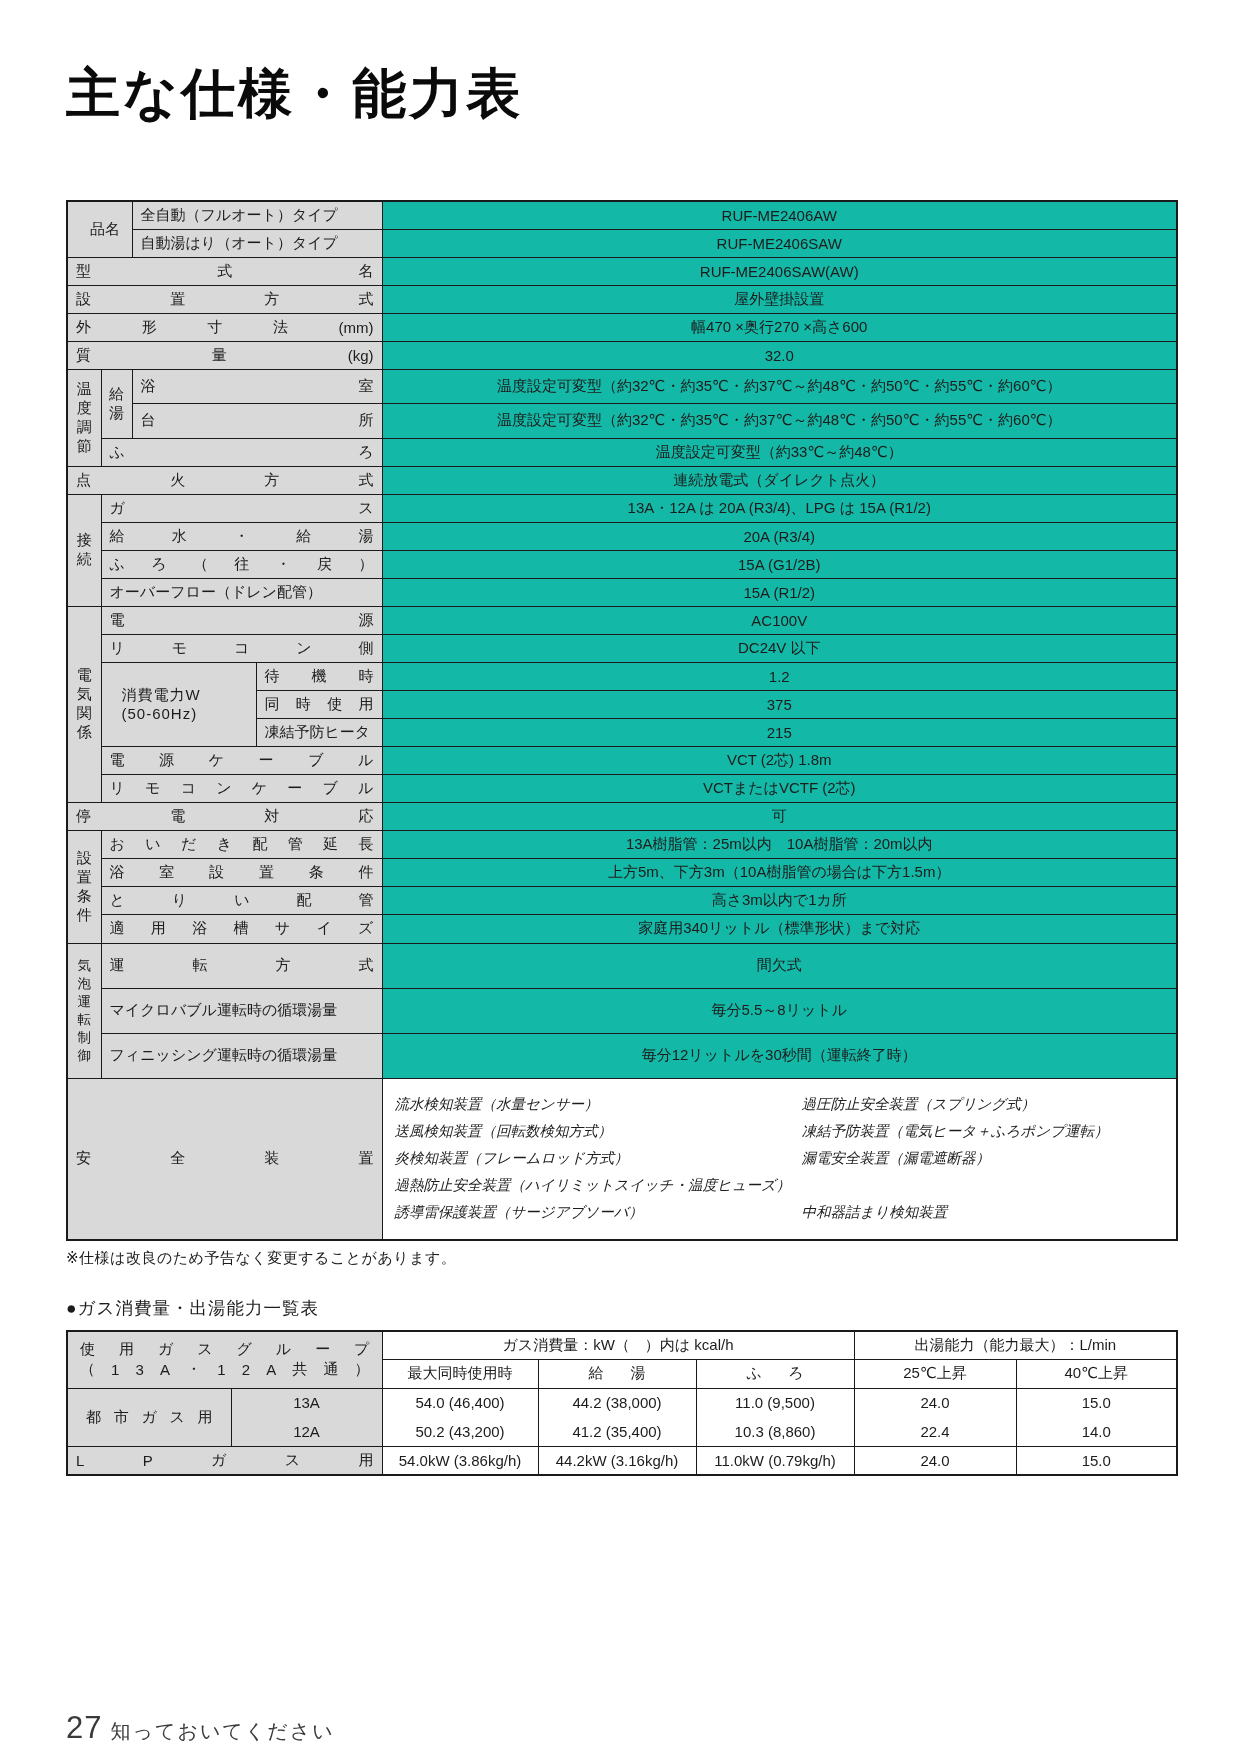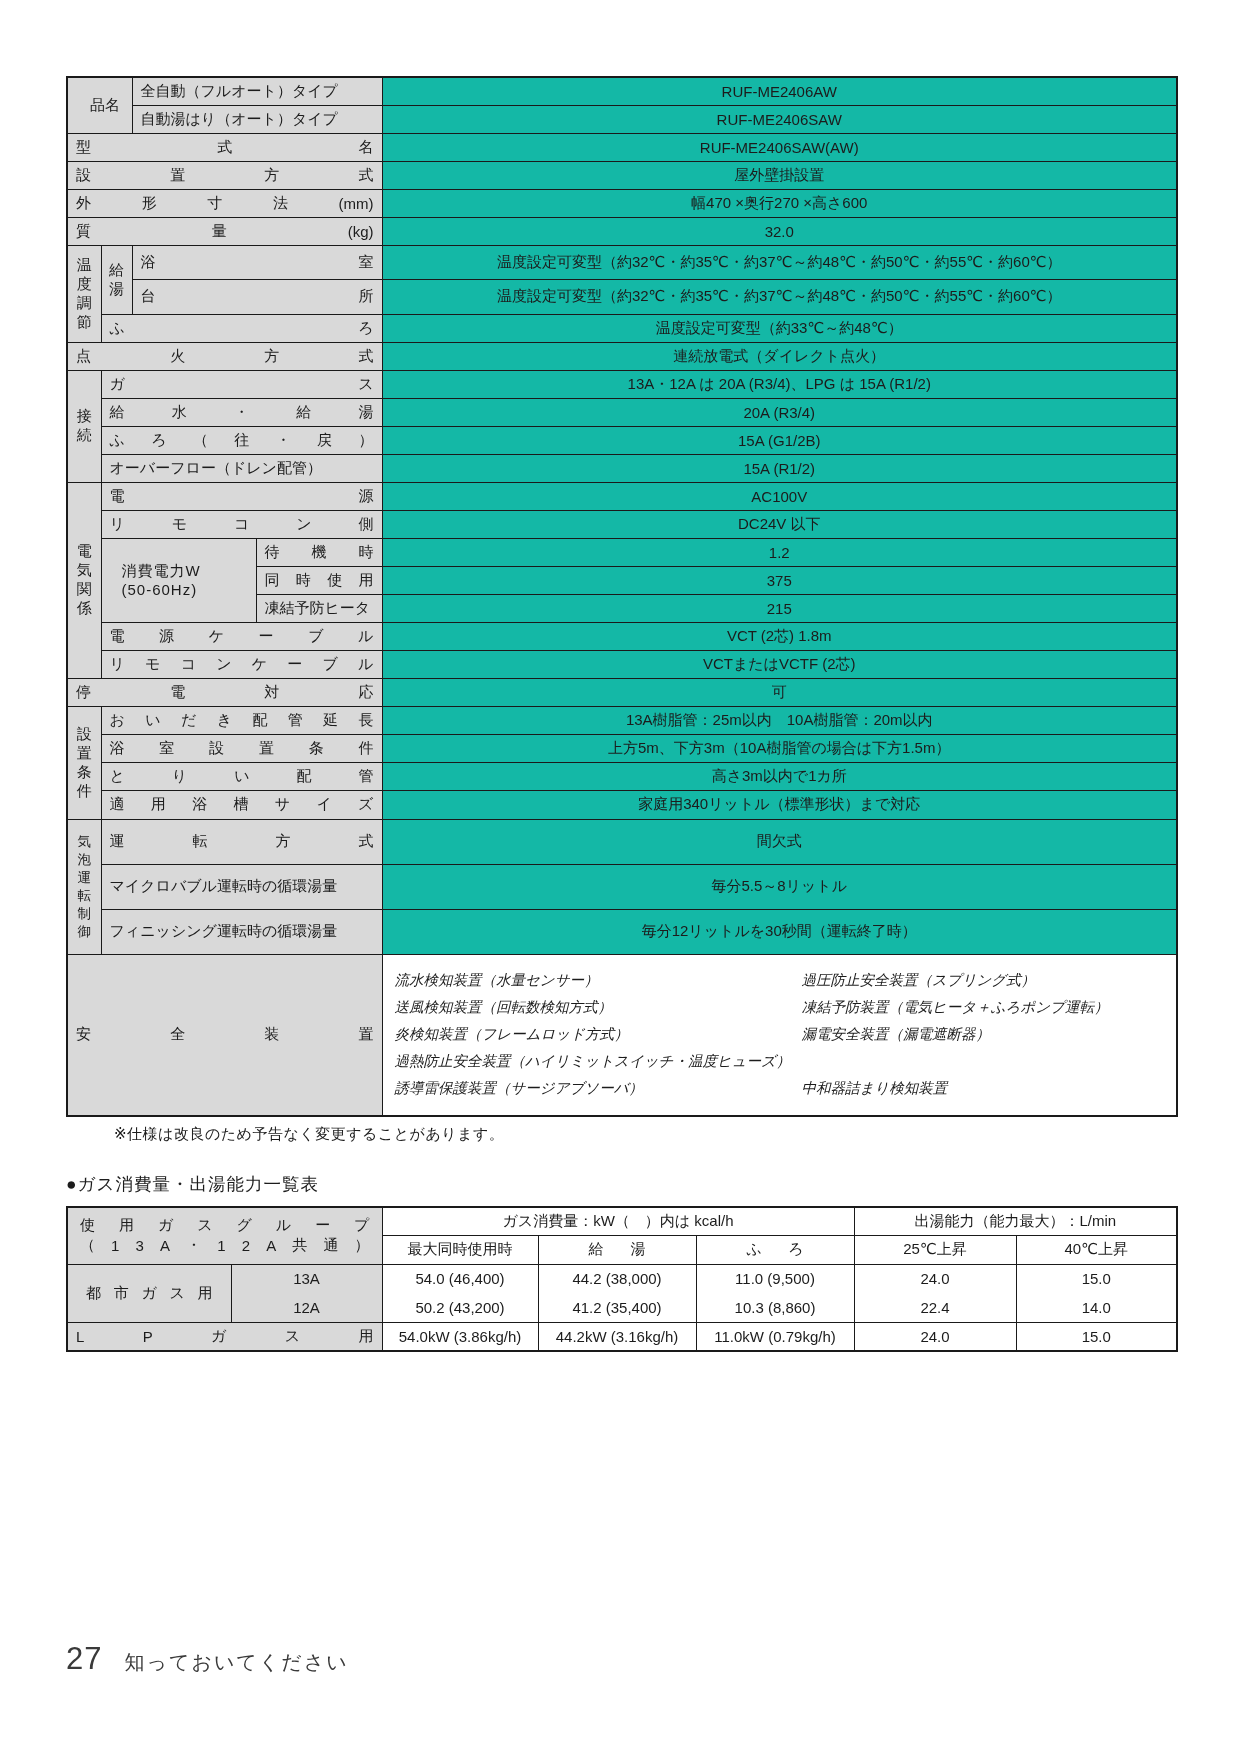--- a/index.html
+++ b/index.html
@@ -27,40 +27,41 @@
   td.vlab[rowspan] { height:auto; }
 
   .pad14 { padding-left:14px; padding-right:14px; }
   .two-line { line-height:19px; letter-spacing:1px;padding-left:20px; }
 
   .spec { margin-top:76px; }
   td.safety-cell { padding:10px 12px; }
   .safety-grid { display:grid; grid-template-columns:407px 1fr; grid-auto-rows:27px; align-items:center; }
   .safety-grid div { white-space:nowrap; font-size:14.5px;font-style:italic; }
 
-  .note { font-size:15px; margin-top:8px; letter-spacing:0.5px;margin-left:48px; }
+  .note { font-size:15px; margin-top:8px; letter-spacing:0.5px; }
   .gas-heading { font-size:17.5px; margin-top:28px; letter-spacing:1px; }
   .gas { margin-top:10px; }
   .gas td { text-align:center; }
   .gas td.lab { text-align:left; }
   tr.no-bottom td { border-bottom:none; }
   tr.no-top td { border-top:none;margin-left:20px; }
   .gas tr { height:29px; }
   .gas .hdr-left { padding:4px 12px; }
   .gas .hdr-left > div { height:20px; }
 
-  .footer { position:absolute; left:66px; top:1641px; display:flex; align-items:baseline; gap:22px; color:#3a3a3a; }
+  .footer { position:absolute; left:66px; top:1710px; display:flex; align-items:baseline; gap:8px; color:#3a3a3a; }
   .footer .pageno { font-size:31px; letter-spacing:1px; }
   .footer .sect { font-size:20px; letter-spacing:2px; }
 </style>
 </head>
 <body>
 
 <div class="content">
 
+  <h1 class="page-title">主な仕様・能力表</h1>
 
   <table class="spec">
     <colgroup>
         <col style="width:34px">
         <col style="width:31px">
         <col style="width:124px">
         <col style="width:126px">
         <col style="width:795px">
       </colgroup>
     <tbody>

